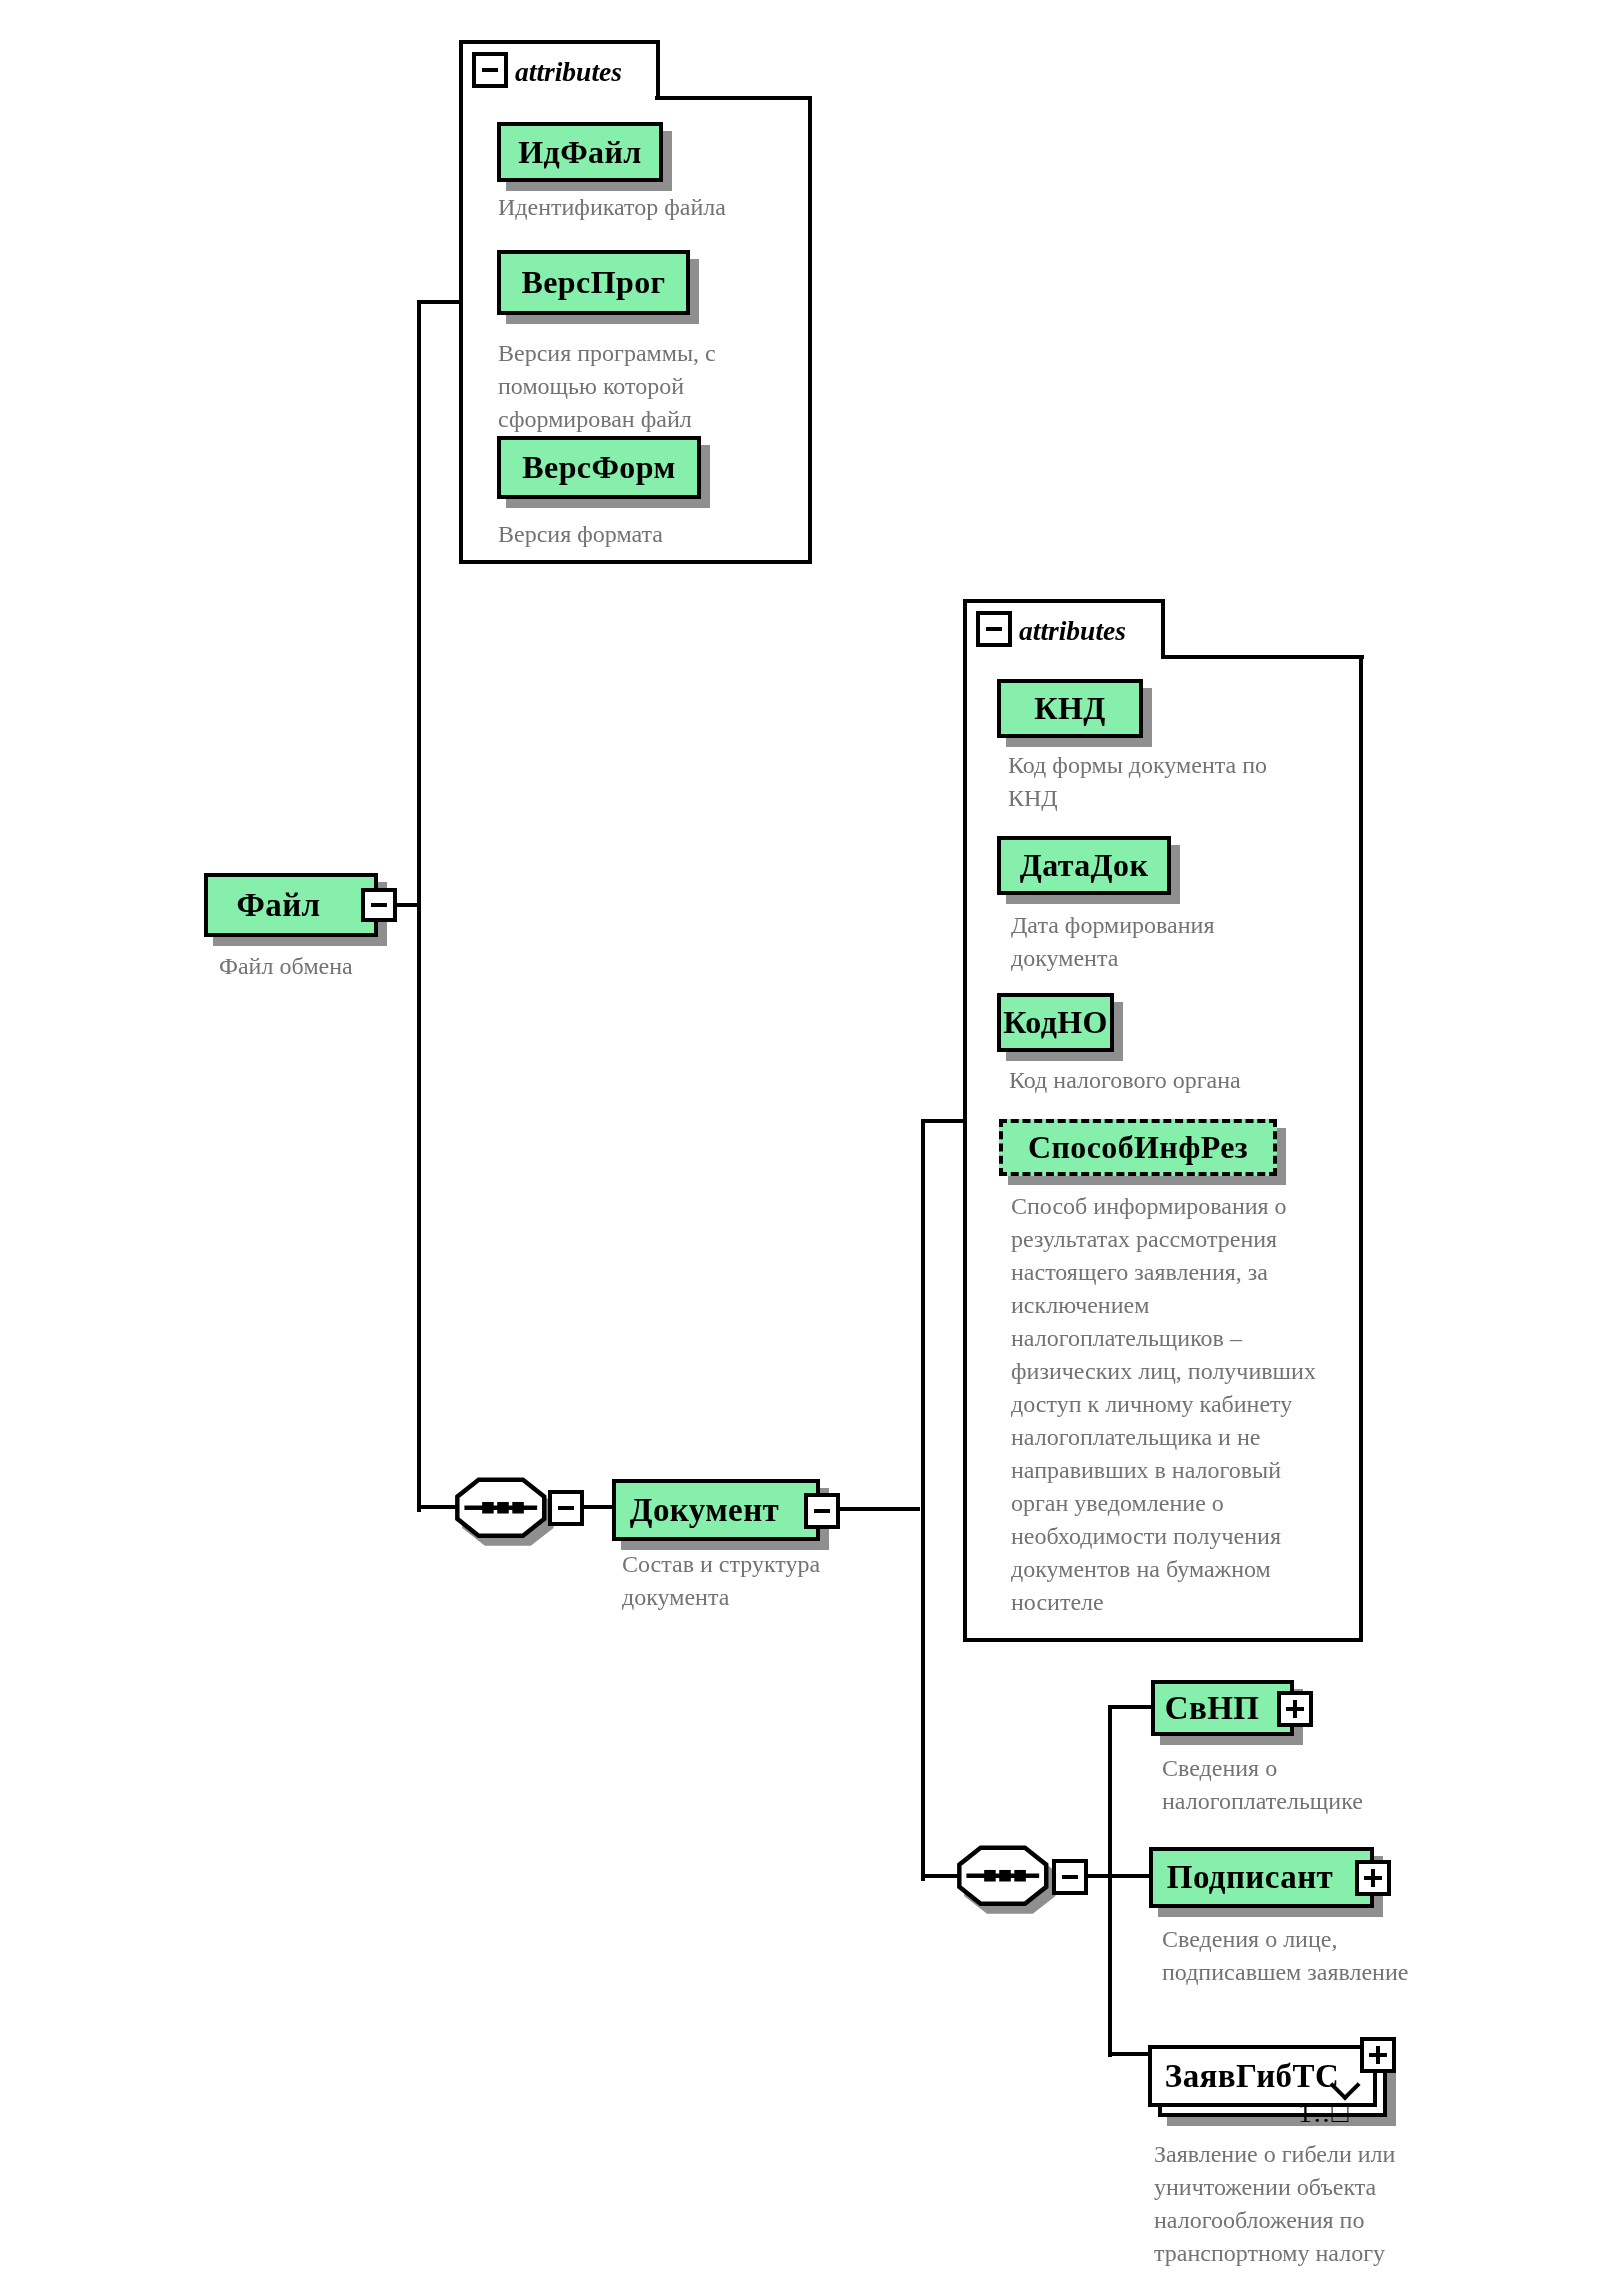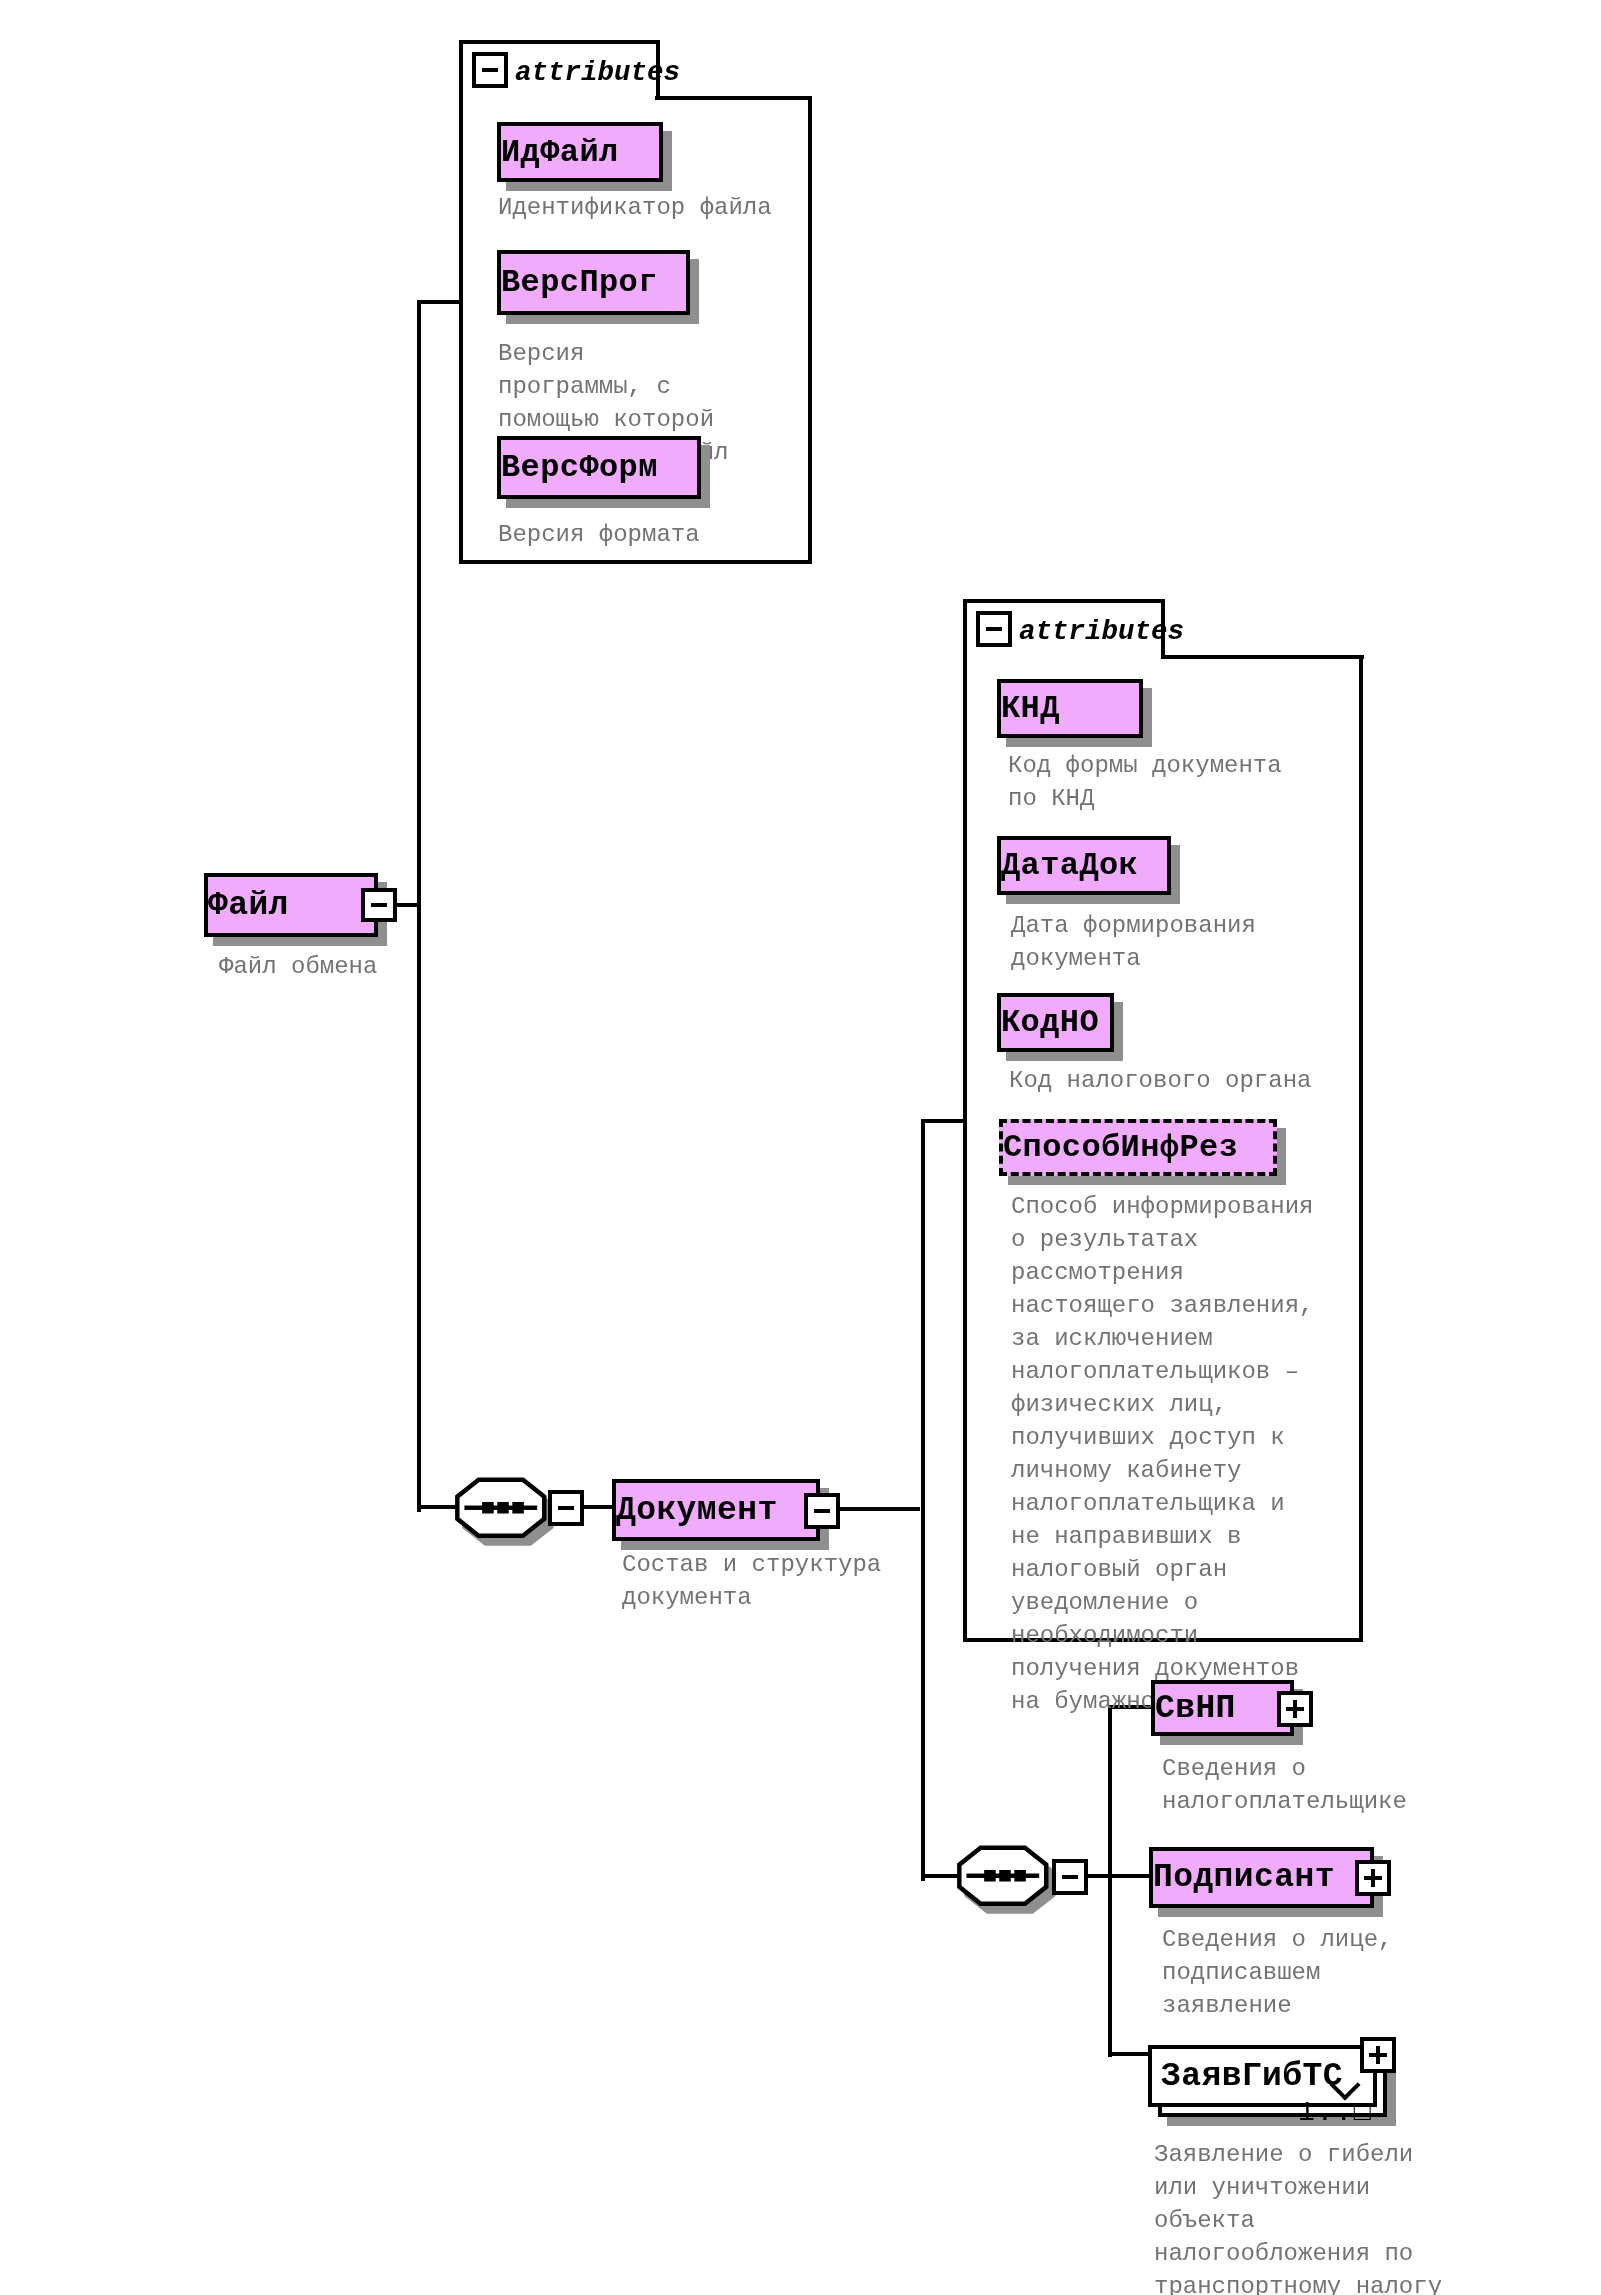--- a/index.html
+++ b/index.html
@@ -1,21 +1,21 @@
 <!DOCTYPE html>
 <html style="font-size:14px"><head>
 <meta charset="utf-8">
 <style>
   html,body{margin:0;padding:0;background:#fff;}
   .canvas{position:relative;width:1601px;height:2295px;background:#ffffff;
-          font-family:Liberation Mono, monospace;color:#000;overflow:hidden;}
+          font-family:Liberation Serif, serif;color:#000;overflow:hidden;}
 
   
-  .box{position:absolute;box-sizing:border-box;border:4.4px solid #000;background:#f0abfc;
-       display:flex;align-items:center;justify-content:flex-start;}
+  .box{position:absolute;box-sizing:border-box;border:4.4px solid #000;background:#86efac;
+       display:flex;align-items:center;justify-content:center;}
   .shadow{box-shadow:9px 9px 0 0 #8f8f8f;}
   .dashedb{border-style:dashed;}
 
   .elabel{font-weight:bold;font-size:33px;letter-spacing:0.4px;white-space:nowrap;}
   .alabel{font-weight:bold;font-size:32px;letter-spacing:0.4px;white-space:nowrap;}
   .tablabel{font-style:italic;font-weight:bold;font-size:27.5px;white-space:nowrap;}
 
   .desc{position:absolute;font-size:24px;line-height:33px;color:#737373;}
 
   .hline,.vline{position:absolute;background:#000;}

